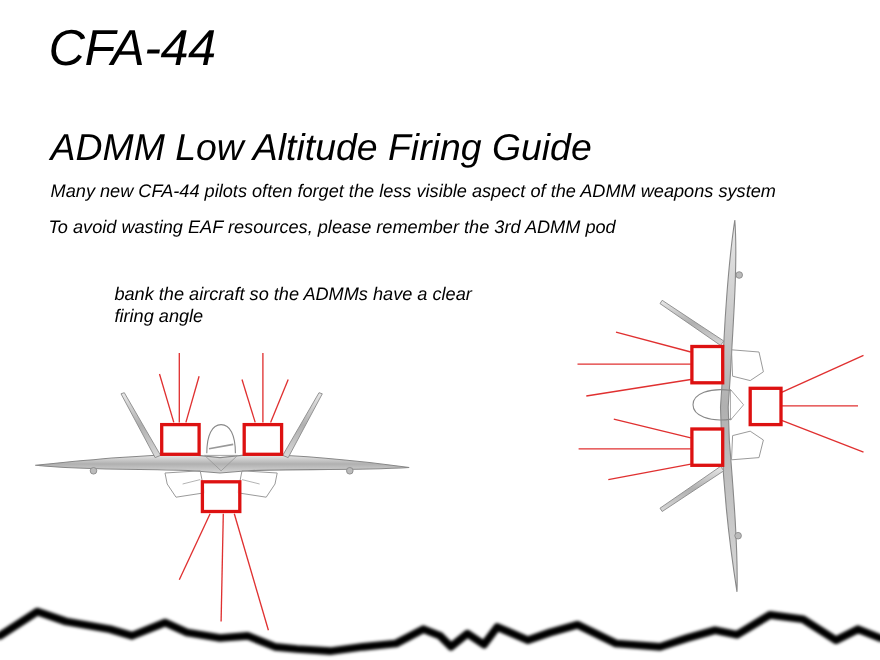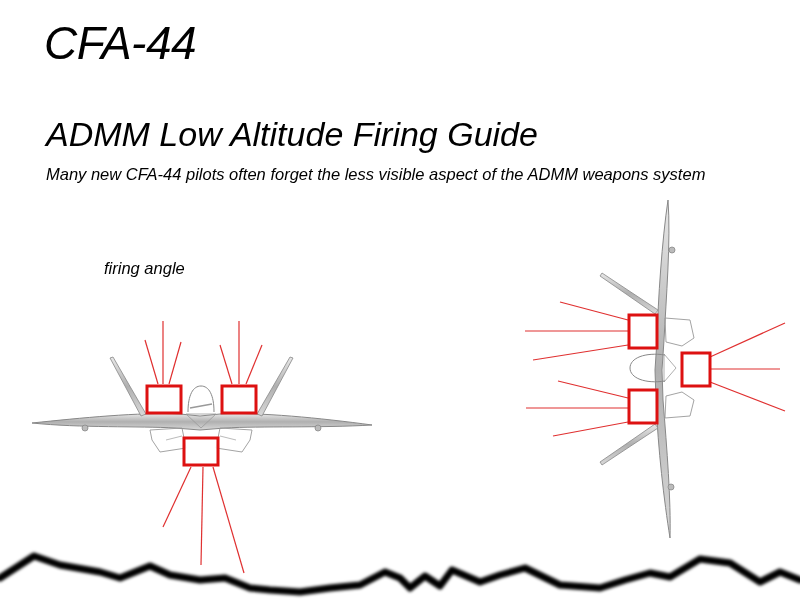--- a/index.html
+++ b/index.html
@@ -13,22 +13,24 @@
   svg.art { position:absolute; left:0; top:0; }
 </style>
 </head>
 <body>
 
 <div class="title">CFA-44</div>
 <div class="subtitle">ADMM Low Altitude Firing Guide</div>
 
 <div class="note n1"><span>Many new CFA-44 pilots often forget the less visible aspect of the ADMM weapons system</span></div>
 <div class="note n2">
+  <div>To avoid wasting EAF resources, please remember the 3rd ADMM pod</div>
 </div>
 <div class="note n3">
+  <div>bank the aircraft so the ADMMs have a clear</div>
   <div>firing angle</div>
 </div>
 
 <svg class="art" width="800" height="600" viewBox="0 0 800 600">
   <defs>
     <filter id="blur" x="-5%" y="-50%" width="110%" height="200%">
         <feGaussianBlur stdDeviation="1.6"></feGaussianBlur>
       </filter>
     <linearGradient id="metal" x1="0" y1="0" x2="0" y2="1">
       <stop offset="0" stop-color="#e8e8e8"></stop>

